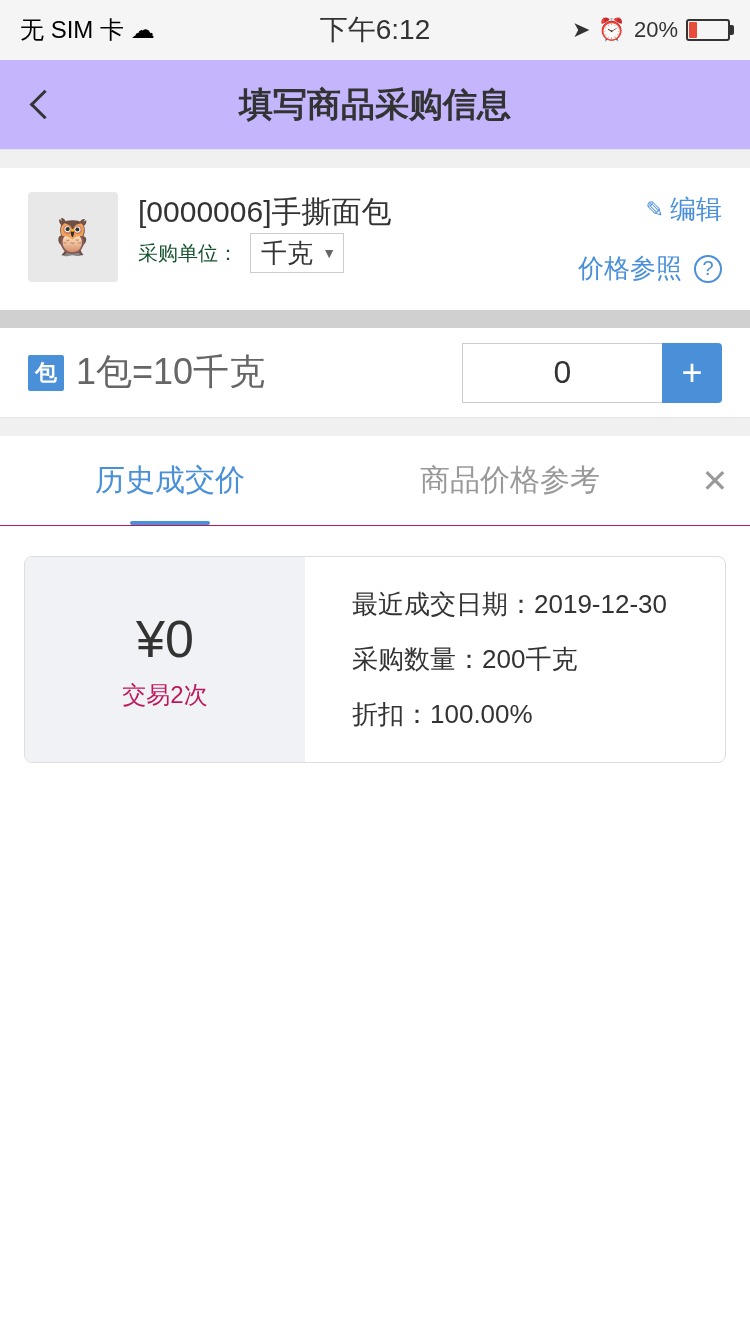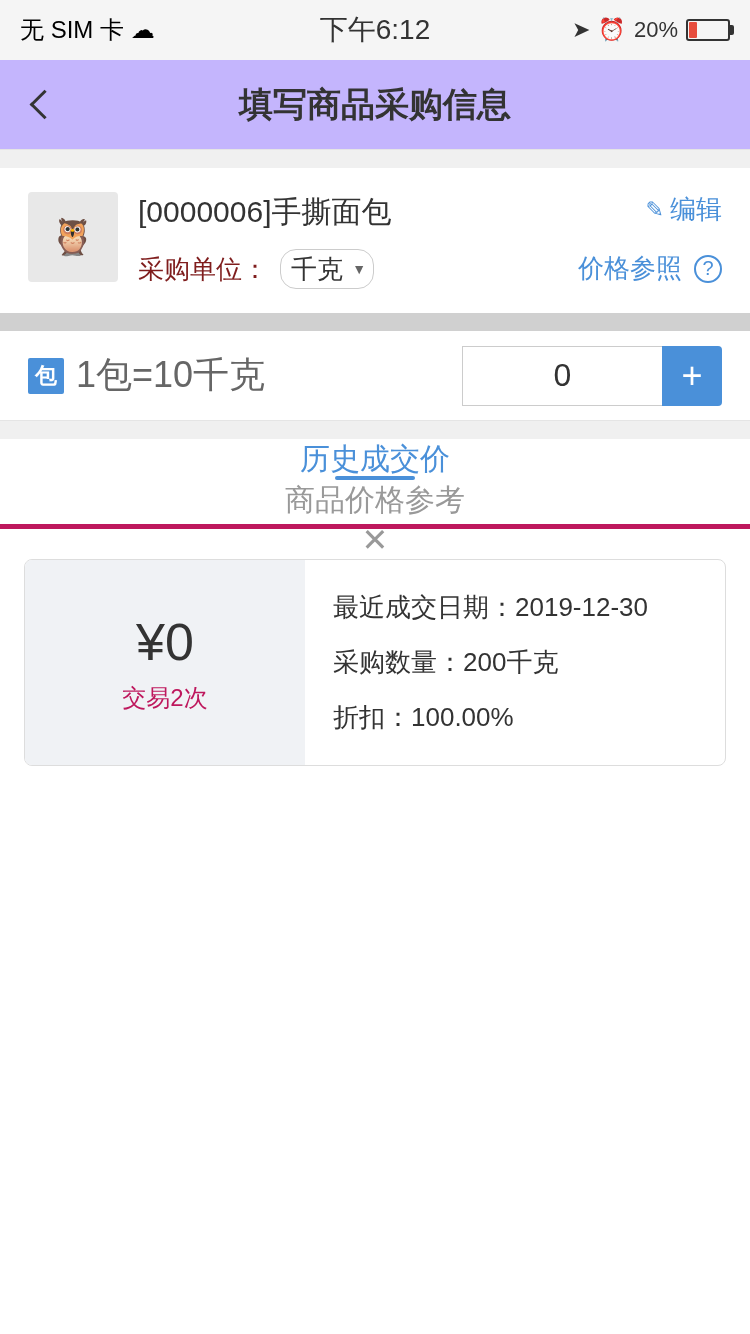--- a/index.html
+++ b/index.html
@@ -137,44 +137,43 @@
       justify-content: center;
       flex-shrink: 0;
     }
     .owl-icon {
       font-size: 36px;
       color: #999;
     }
     .product-info {
       display: flex;
       flex-direction: column;
-      gap: 16px;
     }
     .product-name {
       font-size: 30px;
       color: #333;
       font-weight: 500;
     }
     .product-unit-row {
       display: flex;
       align-items: center;
       gap: 12px;
     }
     .unit-label {
-      font-size: 26px;
-      color: #7f1d1d;
+      font-size: 20px;
+      color: #14532d;
     }
     .unit-select-wrapper {
       position: relative;
       display: inline-flex;
       align-items: center;
     }
     .unit-select-wrapper select {
       border: 1px solid #ccc;
-      border-radius: 16px;
+      border-radius: 0;
       padding: 4px 30px 4px 10px;
       font-size: 26px;
       color: #333;
       background: #fff;
       appearance: none;
       -webkit-appearance: none;
     }
     .unit-select-wrapper::after {
       content: '▼';
       font-size: 14px;
@@ -290,23 +289,22 @@
 
     
     .tabs-section {
       background: #fff;
       margin-top: 18px;
     }
     .tabs-header {
       display: flex;
       align-items: center;
       height: 90px;
-      border-bottom: 5px solid #be185d;
+      border-bottom: 1px solid #be185d;
       position: relative;
-      flex-direction: column;
     }
     .tab-item {
       flex: 1;
       display: flex;
       flex-direction: column;
       align-items: center;
       justify-content: center;
       height: 100%;
       cursor: pointer;
       position: relative;
@@ -361,21 +359,21 @@
       font-size: 52px;
       color: #333;
       font-weight: 400;
     }
     .price-trade-count {
       font-size: 24px;
       color: #be185d;
     }
     .price-right {
       flex: 1;
-      padding: 28px 28px;
+      padding: 28px 47px;
       display: flex;
       flex-direction: column;
       justify-content: center;
       gap: 16px;
     }
     .price-detail-row {
       font-size: 26px;
       color: #333;
       line-height: 1.5;
     }

